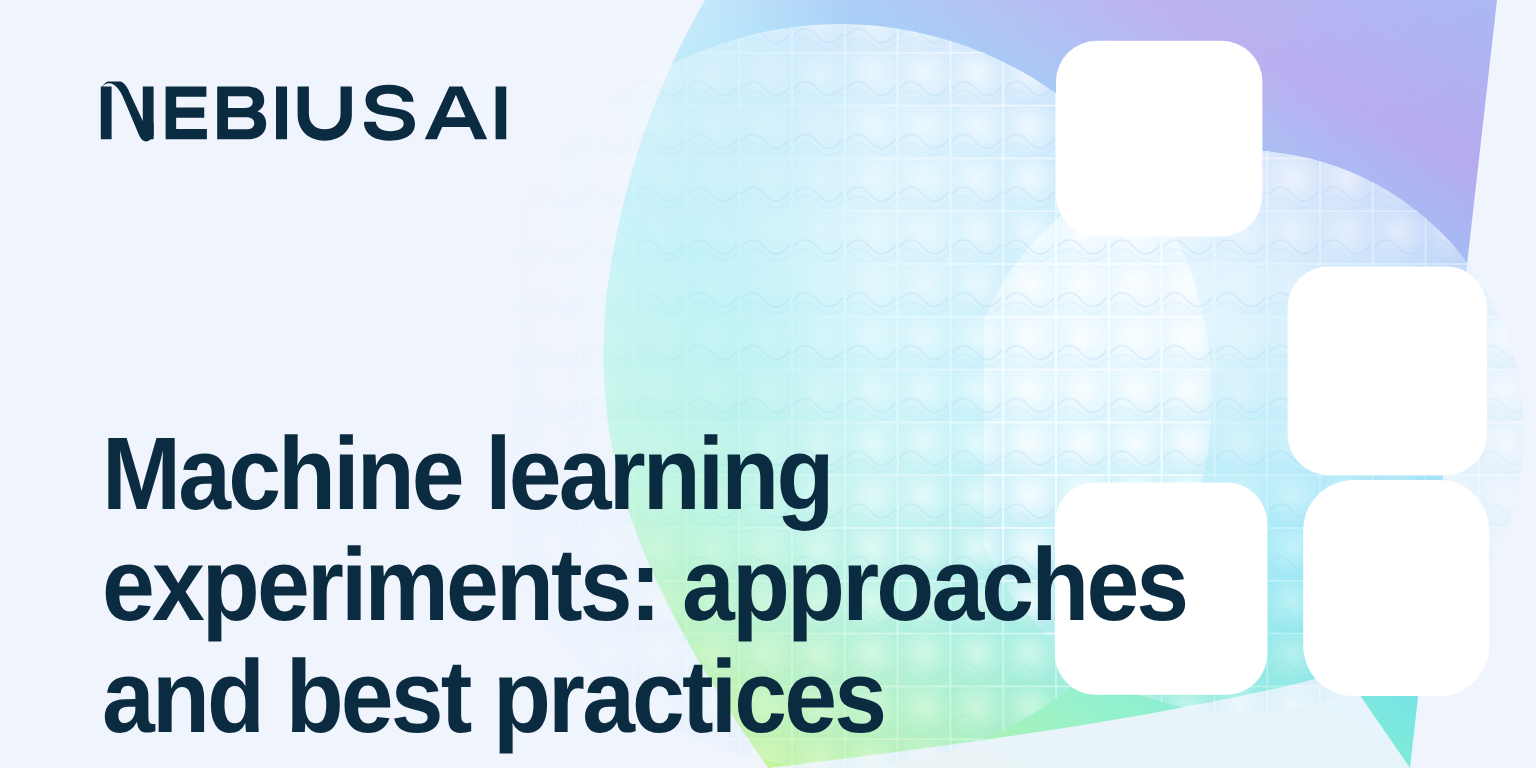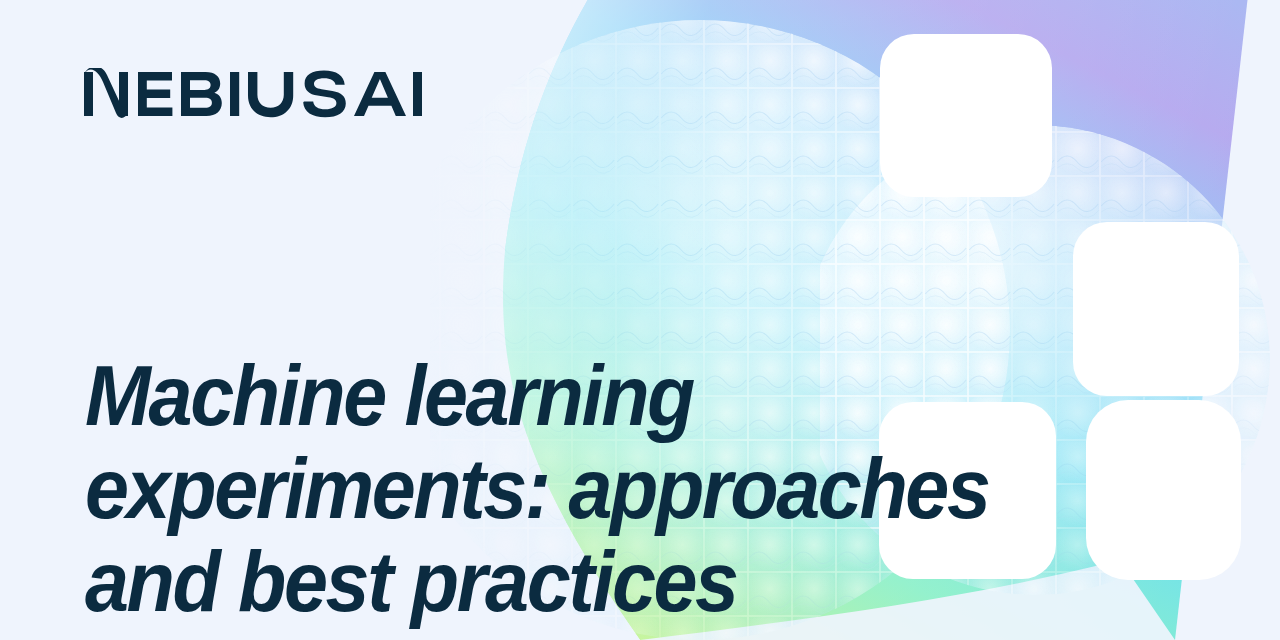--- a/index.html
+++ b/index.html
@@ -33,21 +33,21 @@
     font-weight:700;
     letter-spacing:-2.6px;
     transform:scaleX(0.92);
     transform-origin:left top;
     white-space:pre-line;
   }
 </style>
 </head>
 <body style="background: rgb(239, 244, 253);">
 
-<div id="stage" style="background: rgb(239, 244, 253); font-style: italic;">
+<div id="stage" style="background: rgb(239, 244, 253);">
 
   <div class="art">
     <svg width="1280" height="640" viewBox="0 0 1280 640">
       <defs>
 
         <linearGradient id="gQuad" x1="0.78" y1="0" x2="0.22" y2="1">
           <stop offset="0.00" stop-color="#a9b6f2"></stop>
           <stop offset="0.14" stop-color="#b5a9ef"></stop>
           <stop offset="0.34" stop-color="#8ad2f8"></stop>
           <stop offset="0.55" stop-color="#6fe0f0"></stop>

